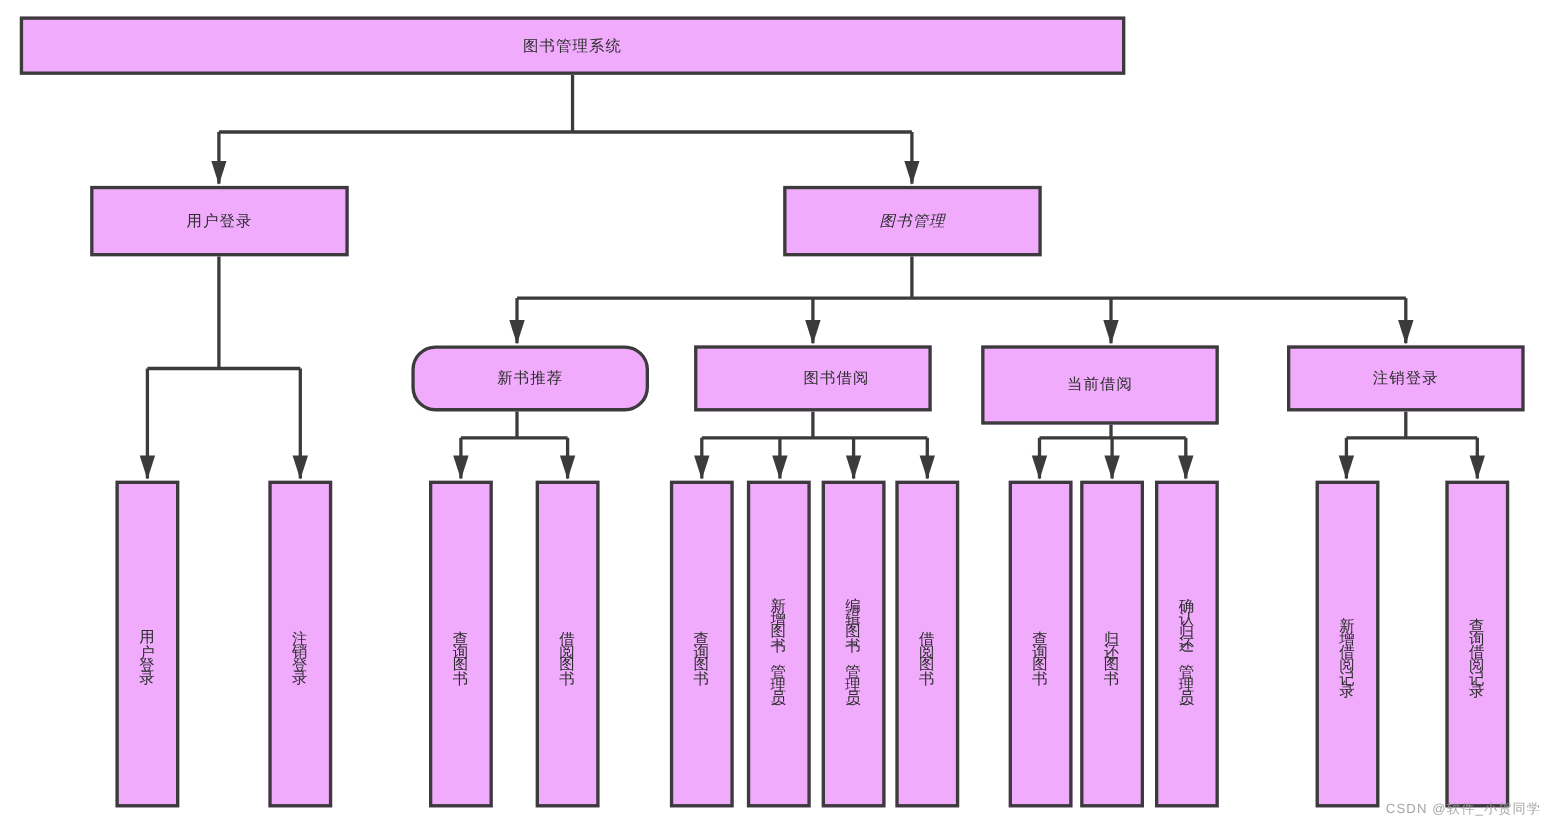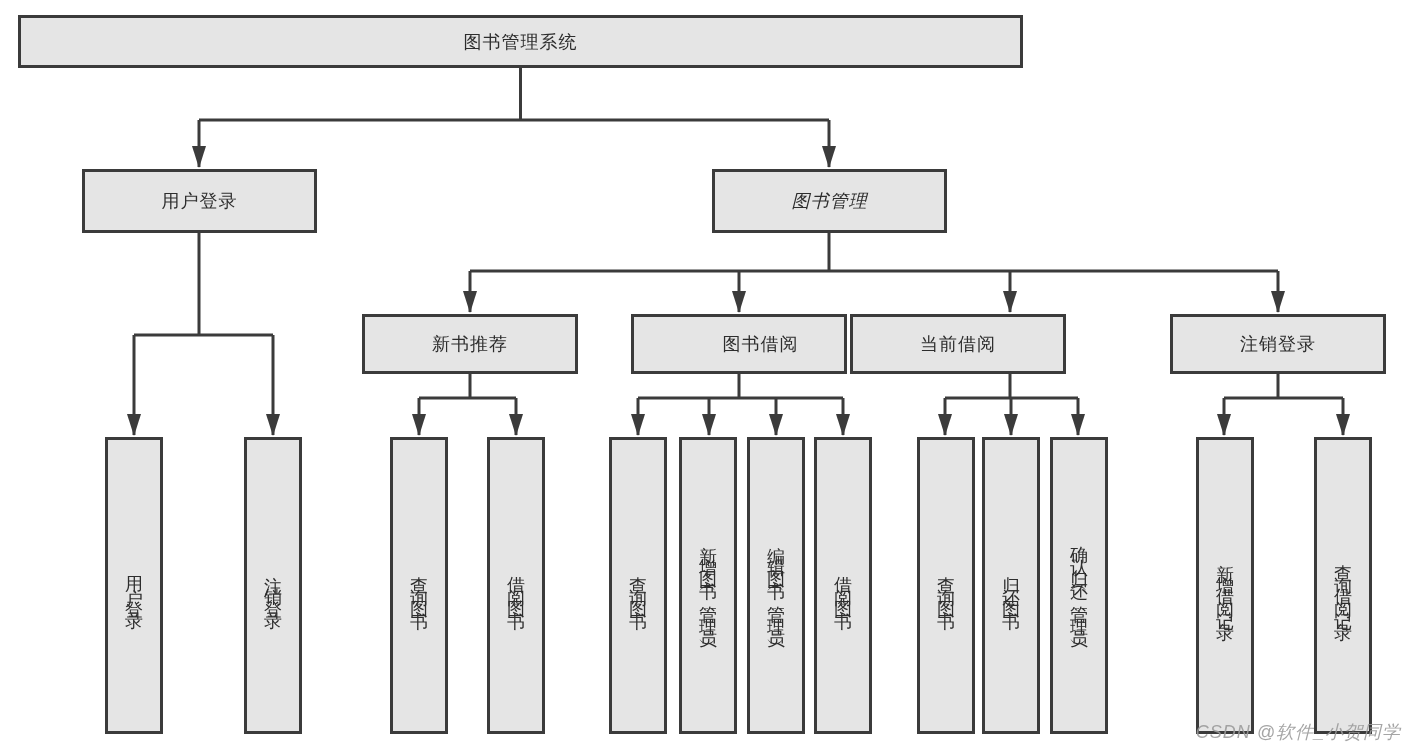--- a/index.html
+++ b/index.html
@@ -17,46 +17,46 @@
   }
   svg.connectors {
     position: absolute;
     left: 0; top: 0;
     width: 1405px; height: 747px;
     z-index: 1;
   }
   .node {
     position: absolute;
     box-sizing: border-box;
-    background: #e5e5e5;
+    background: #f0abfc;
     border: 3px solid #3b3b3b;
     display: flex;
     align-items: center;
     justify-content: center;
     color: #2d2d2d;
-    font-size: 18px;
+    font-size: 14px;
     z-index: 2;
   }
   .node .hlabel {
     white-space: nowrap;
     letter-spacing: 1px;
   }
   .node .vlabel {
     writing-mode: vertical-rl;
     text-orientation: mixed;
     letter-spacing: 12px;
     white-space: nowrap;
   }
   
   .n-root            { left: 18px;   top: 15px;  width: 1005px; height: 53px; }
   .n-user-login      { left: 82px;   top: 169px; width: 235px;  height: 64px; }
   .n-book-management { left: 712px;  top: 169px; width: 235px;  height: 64px; font-style: italic; }
-  .n-new-book        { left: 362px;  top: 314px; width: 216px;  height: 60px; }
+  .n-new-book        { left: 374px;  top: 314px; width: 216px;  height: 60px; border-radius: 22px; }
   .n-book-borrow     { left: 631px;  top: 314px; width: 216px;  height: 60px; padding-left: 43px; }
-  .n-current-borrow  { left: 850px;  top: 314px; width: 216px;  height: 60px; }
+  .n-current-borrow  { left: 892px;  top: 314px; width: 216px;  height: 72px; }
   .n-borrow-records  { left: 1170px; top: 314px; width: 216px;  height: 60px; }
   
   .leaf { top: 437px; width: 58px; height: 297px; }
   .n-login           { left: 105px; }
   .n-logout          { left: 244px; }
   .n-query-books-1   { left: 390px; }
   .n-borrow-books-1  { left: 487px; }
   .n-query-books-2   { left: 609px; }
   .n-add-book        { left: 679px; }
   .n-edit-book       { left: 747px; }
@@ -65,25 +65,24 @@
   .n-return-book     { left: 982px; }
   .n-confirm-return  { left: 1050px; }
   .n-add-record      { left: 1196px; }
   .n-query-record    { left: 1314px; }
 
   .watermark {
     position: absolute;
     right: 4px;
     bottom: 3px;
     z-index: 3;
-    font-size: 18px;
+    font-size: 12px;
     color: rgba(155,155,155,0.9);
     letter-spacing: 1px;
     white-space: nowrap;
-    font-style: italic;
   }
 </style>
 </head>
 <body>
 
 <div class="stage">
 
   <svg class="connectors" viewBox="0 0 1405 747" xmlns="http://www.w3.org/2000/svg">
     <defs>
       <marker id="arrowhead" viewBox="0 0 22 16" refX="21" refY="8" markerWidth="22" markerHeight="16" markerUnits="userSpaceOnUse" orient="auto">

